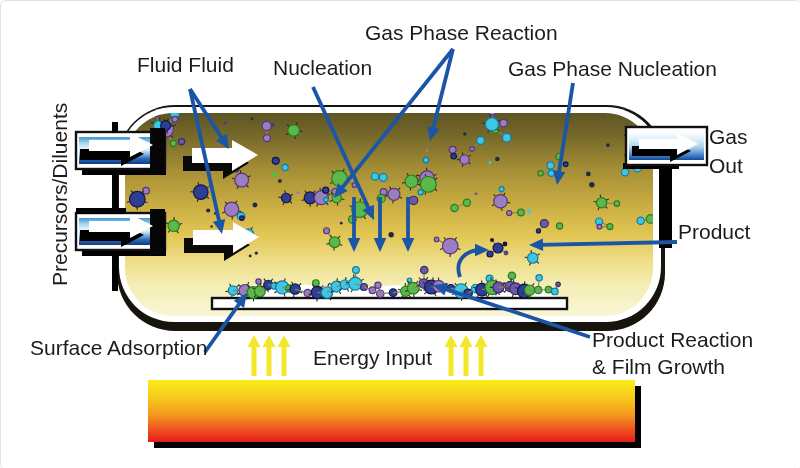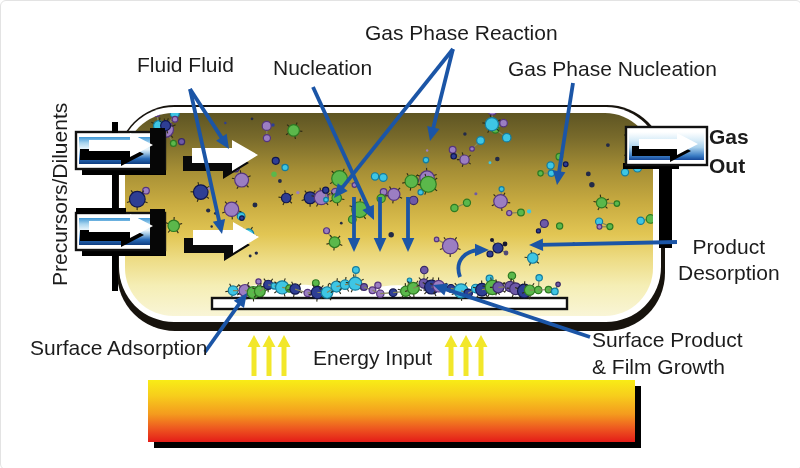--- a/index.html
+++ b/index.html
@@ -11,22 +11,22 @@
   #fig{position:absolute;left:0;top:0;}
   .lbl{
     position:absolute;color:#1c1c1c;font-size:21px;line-height:1.18;
     white-space:nowrap;letter-spacing:0px;
   }
   .lbl-fluid-flow{left:136px;top:52px;}
   .lbl-diffusion{left:272px;top:55px;}
   .lbl-gpr{left:364px;top:20px;}
   .lbl-gpn{left:487px;top:56px;margin-left:20px;}
   .lbl-precursors{left:-36px;top:181px;width:190px;text-align:center;transform:rotate(-90deg);}
-  .lbl-gasout{left:708px;top:121px;line-height:29px;font-weight:bold;}
-  .lbl-proddes{left:677px;top:233px;line-height:26px;text-align:center;}
+  .lbl-gasout{left:708px;top:121px;line-height:29px;}
+  .lbl-proddes{left:677px;top:218px;line-height:26px;}
   .lbl-surfads{left:29px;top:335px;}
   .lbl-energy{left:312px;top:345px;}
   .lbl-surfreact{left:591px;top:325px;line-height:27px;}
 </style>
 </head>
 <body>
 
 <div id="canvas">
 
   <svg id="fig" width="800" height="468" viewBox="0 0 800 468">
@@ -731,21 +731,20 @@
   <div class="lbl lbl-diffusion">Nucleation</div>
   <div class="lbl lbl-gpr">Gas Phase Reaction</div>
   <div class="lbl lbl-gpn">Gas Phase Nucleation</div>
   <div class="lbl lbl-precursors">Precursors/Diluents</div>
   <div class="lbl lbl-gasout">
     <div>Gas</div>
     <div>Out</div>
   </div>
   <div class="lbl lbl-proddes">
     <div>Product</div>
-    <div>Desorption</div>
   </div>
   <div class="lbl lbl-energy">Energy Input</div>
   <div class="lbl lbl-surfads">Surface Adsorption</div>
   <div class="lbl lbl-surfreact">
-    <div>Surface Product</div>
+    <div>Product Reaction</div>
     <div>&amp; Film Growth</div>
   </div>
 </div>
 
 </body></html>

